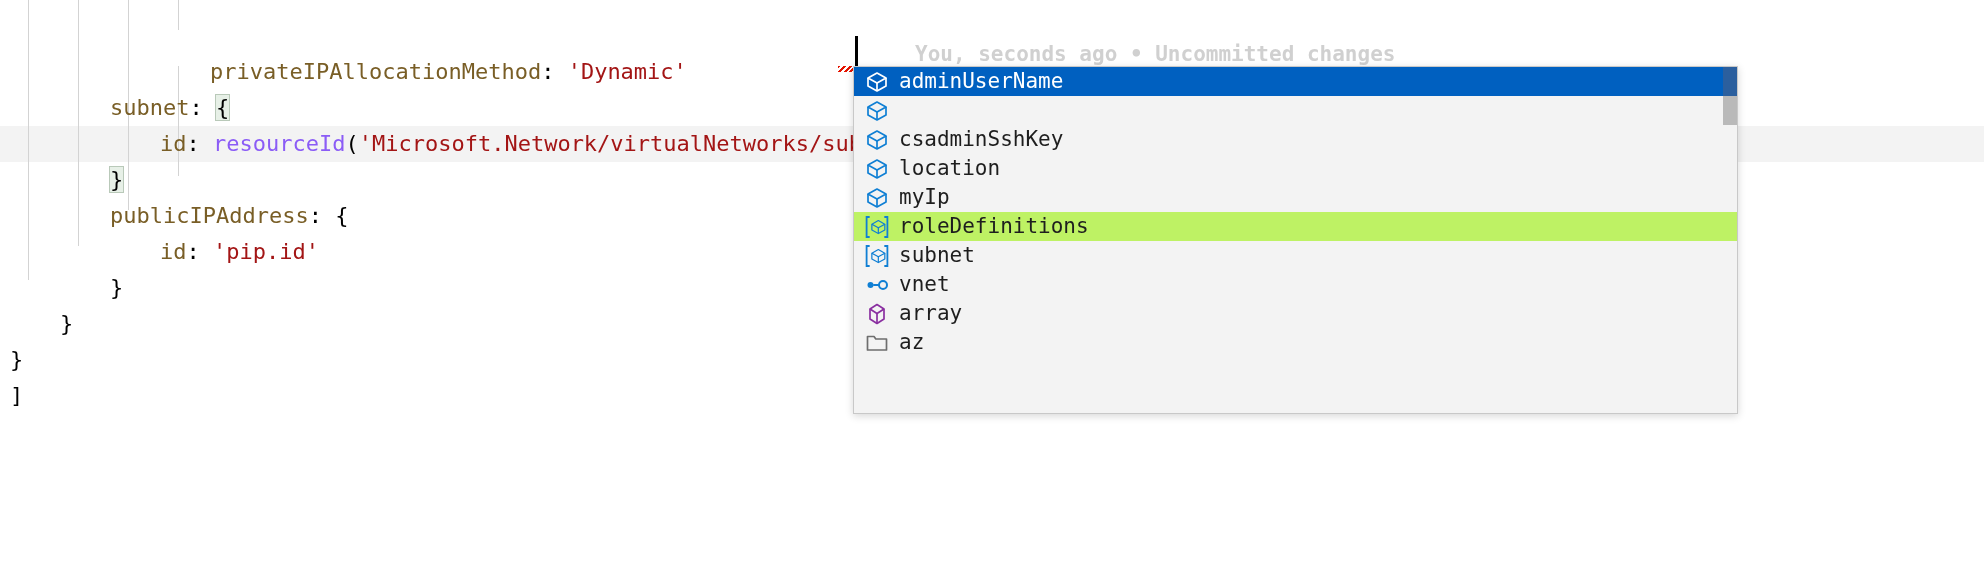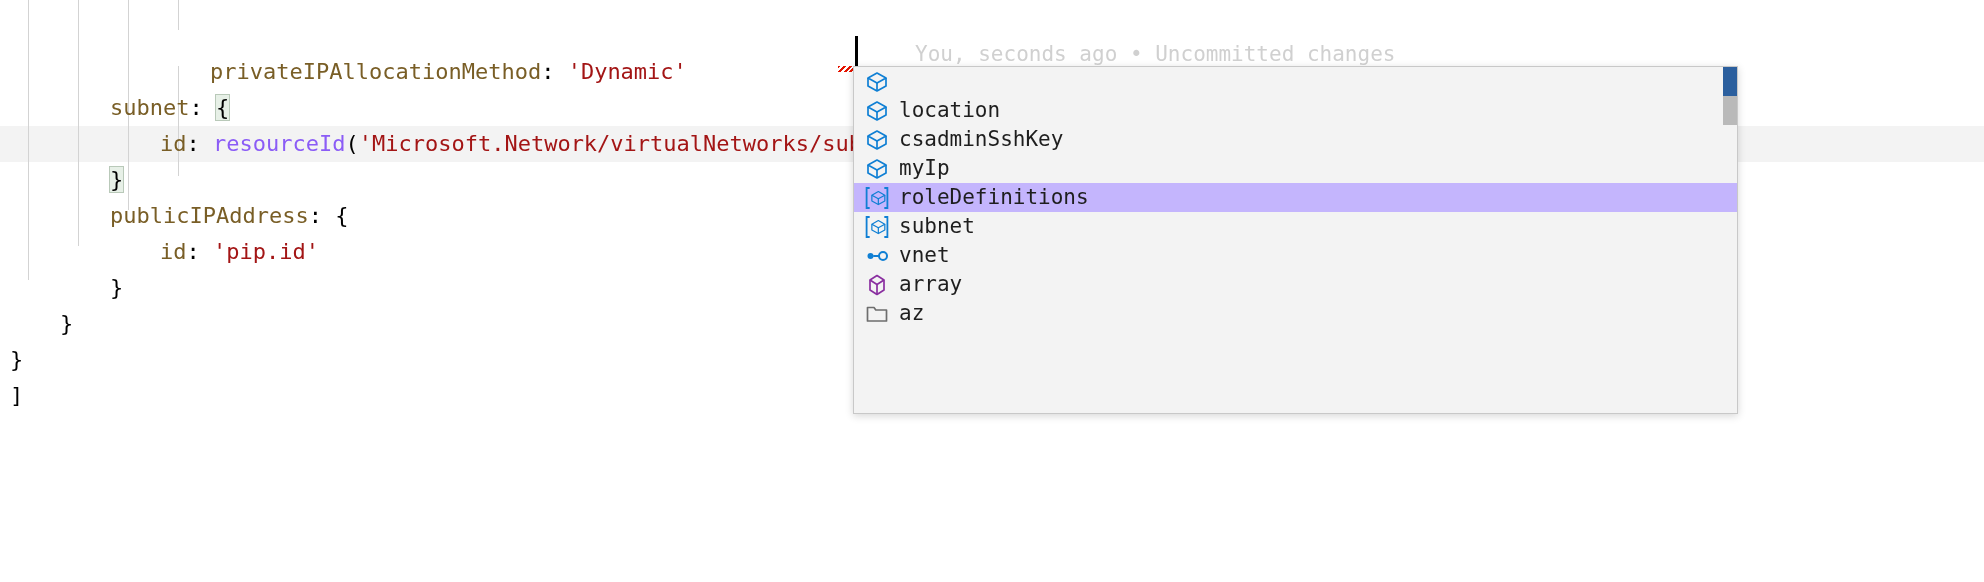--- a/index.html
+++ b/index.html
@@ -97,21 +97,21 @@
     display: flex;
     align-items: center;
     height: 29px;
     padding-left: 10px;
     font-family: "DejaVu Sans Mono", "Liberation Mono", monospace;
     font-size: 21px;
     color: #1e1e1e;
     white-space: nowrap;
   }
   .srow.selected { background: #0060c0; color: #ffffff; }
-  .srow.hovered  { background: #c4b5fd; }
+  .srow.hovered  { background: #bef264; }
   .srow .sicon {
     width: 26px; height: 26px;
     margin-right: 9px;
     flex: 0 0 26px;
     display: flex; align-items: center; justify-content: center;
   }
   .srow .slabel { line-height: 29px; }
 
   
   .sb-track {
@@ -147,59 +147,71 @@
   <div class="editor">
     <div id="code-lines"><div class="code-line" style="margin-top: -18px;"><span class="txt" style="padding-left: 210px;"><span class="t-prop">privateIPAllocationMethod</span><span class="t-punc">: </span><span class="t-str">'Dynamic'</span></span></div><div class="code-line"><span class="txt" style="padding-left: 110px;"><span class="t-prop">subnet</span><span class="t-punc">: </span><span class="t-punc bracket-match">{</span></span></div><div class="code-line active-bg"><span class="txt" style="padding-left: 160px;"><span class="t-prop">id</span><span class="t-punc">: </span><span class="t-fn">resourceId</span><span class="t-punc">(</span><span class="t-str">'Microsoft.Network/virtualNetworks/subnets/'</span><span class="t-punc">, </span><span class="t-ident">vnet</span><span class="t-punc">.</span></span></div><div class="code-line"><span class="txt" style="padding-left: 110px;"><span class="t-punc bracket-match">}</span></span></div><div class="code-line"><span class="txt" style="padding-left: 110px;"><span class="t-prop">publicIPAddress</span><span class="t-punc">: </span><span class="t-punc">{</span></span></div><div class="code-line"><span class="txt" style="padding-left: 160px;"><span class="t-prop">id</span><span class="t-punc">: </span><span class="t-str">'pip.id'</span></span></div><div class="code-line"><span class="txt" style="padding-left: 110px;"><span class="t-punc">}</span></span></div><div class="code-line"><span class="txt" style="padding-left: 60px;"><span class="t-punc">}</span></span></div><div class="code-line"><span class="txt" style="padding-left: 10px;"><span class="t-punc">}</span></span></div><div class="code-line"><span class="txt" style="padding-left: 10px;"><span class="t-punc">]</span></span></div></div>
 
     
     <div class="squiggle" style="left:838px; top:66px; width:22px;"></div>
 
     
     <div class="cursor" style="left:855px; top:36px; height:34px;"></div>
 
     
-    <div class="blame" style="left:915px; top:36px;">You, seconds ago • Uncommitted changes</div>
+    <div class="blame" style="left:915px; top:36px;font-weight:bold;">You, seconds ago • Uncommitted changes</div>
   </div>
 
   <div class="suggest">
     <div class="suggest-list" id="suggest-list">
-        <div class="srow">
-          <span class="sicon">
-            <svg viewBox="0 0 24 24" width="24" height="24">
-              <g transform="translate(0,0) scale(1)">
-                <path d="M12 3 L21 8 L12 13 L3 8 Z" fill="none" stroke="#0f7fd4" stroke-width="1.7" stroke-linejoin="round"></path>
-                <path d="M3 8 L3 16 L12 21 L21 16 L21 8" fill="none" stroke="#0f7fd4" stroke-width="1.7" stroke-linejoin="round"></path>
-                <path d="M12 13 L12 21" fill="none" stroke="#0f7fd4" stroke-width="1.7"></path>
-              </g>
-            </svg>
-          </span>
+        <div class="srow selected">
+          <span class="sicon">
+            <svg viewBox="0 0 24 24" width="24" height="24">
+              <g transform="translate(0,0) scale(1)">
+                <path d="M12 3 L21 8 L12 13 L3 8 Z" fill="none" stroke="#ffffff" stroke-width="1.7" stroke-linejoin="round"></path>
+                <path d="M3 8 L3 16 L12 21 L21 16 L21 8" fill="none" stroke="#ffffff" stroke-width="1.7" stroke-linejoin="round"></path>
+                <path d="M12 13 L12 21" fill="none" stroke="#ffffff" stroke-width="1.7"></path>
+              </g>
+            </svg>
+          </span>
+          <span class="slabel">adminUserName</span>
+        </div>
+        <div class="srow">
+          <span class="sicon">
+            <svg viewBox="0 0 24 24" width="24" height="24">
+              <g transform="translate(0,0) scale(1)">
+                <path d="M12 3 L21 8 L12 13 L3 8 Z" fill="none" stroke="#0f7fd4" stroke-width="1.7" stroke-linejoin="round"></path>
+                <path d="M3 8 L3 16 L12 21 L21 16 L21 8" fill="none" stroke="#0f7fd4" stroke-width="1.7" stroke-linejoin="round"></path>
+                <path d="M12 13 L12 21" fill="none" stroke="#0f7fd4" stroke-width="1.7"></path>
+              </g>
+            </svg>
+          </span>
+        </div>
+        <div class="srow">
+          <span class="sicon">
+            <svg viewBox="0 0 24 24" width="24" height="24">
+              <g transform="translate(0,0) scale(1)">
+                <path d="M12 3 L21 8 L12 13 L3 8 Z" fill="none" stroke="#0f7fd4" stroke-width="1.7" stroke-linejoin="round"></path>
+                <path d="M3 8 L3 16 L12 21 L21 16 L21 8" fill="none" stroke="#0f7fd4" stroke-width="1.7" stroke-linejoin="round"></path>
+                <path d="M12 13 L12 21" fill="none" stroke="#0f7fd4" stroke-width="1.7"></path>
+              </g>
+            </svg>
+          </span>
+          <span class="slabel">csadminSshKey</span>
         </div>
         <div class="srow">
           <span class="sicon">
             <svg viewBox="0 0 24 24" width="24" height="24">
               <g transform="translate(0,0) scale(1)">
                 <path d="M12 3 L21 8 L12 13 L3 8 Z" fill="none" stroke="#0f7fd4" stroke-width="1.7" stroke-linejoin="round"></path>
                 <path d="M3 8 L3 16 L12 21 L21 16 L21 8" fill="none" stroke="#0f7fd4" stroke-width="1.7" stroke-linejoin="round"></path>
                 <path d="M12 13 L12 21" fill="none" stroke="#0f7fd4" stroke-width="1.7"></path>
               </g>
             </svg>
           </span>
           <span class="slabel">location</span>
-        </div>
-        <div class="srow">
-          <span class="sicon">
-            <svg viewBox="0 0 24 24" width="24" height="24">
-              <g transform="translate(0,0) scale(1)">
-                <path d="M12 3 L21 8 L12 13 L3 8 Z" fill="none" stroke="#0f7fd4" stroke-width="1.7" stroke-linejoin="round"></path>
-                <path d="M3 8 L3 16 L12 21 L21 16 L21 8" fill="none" stroke="#0f7fd4" stroke-width="1.7" stroke-linejoin="round"></path>
-                <path d="M12 13 L12 21" fill="none" stroke="#0f7fd4" stroke-width="1.7"></path>
-              </g>
-            </svg>
-          </span>
-          <span class="slabel">csadminSshKey</span>
         </div>
         <div class="srow">
           <span class="sicon">
             <svg viewBox="0 0 24 24" width="24" height="24">
               <g transform="translate(0,0) scale(1)">
                 <path d="M12 3 L21 8 L12 13 L3 8 Z" fill="none" stroke="#0f7fd4" stroke-width="1.7" stroke-linejoin="round"></path>
                 <path d="M3 8 L3 16 L12 21 L21 16 L21 8" fill="none" stroke="#0f7fd4" stroke-width="1.7" stroke-linejoin="round"></path>
                 <path d="M12 13 L12 21" fill="none" stroke="#0f7fd4" stroke-width="1.7"></path>
               </g>
             </svg>

